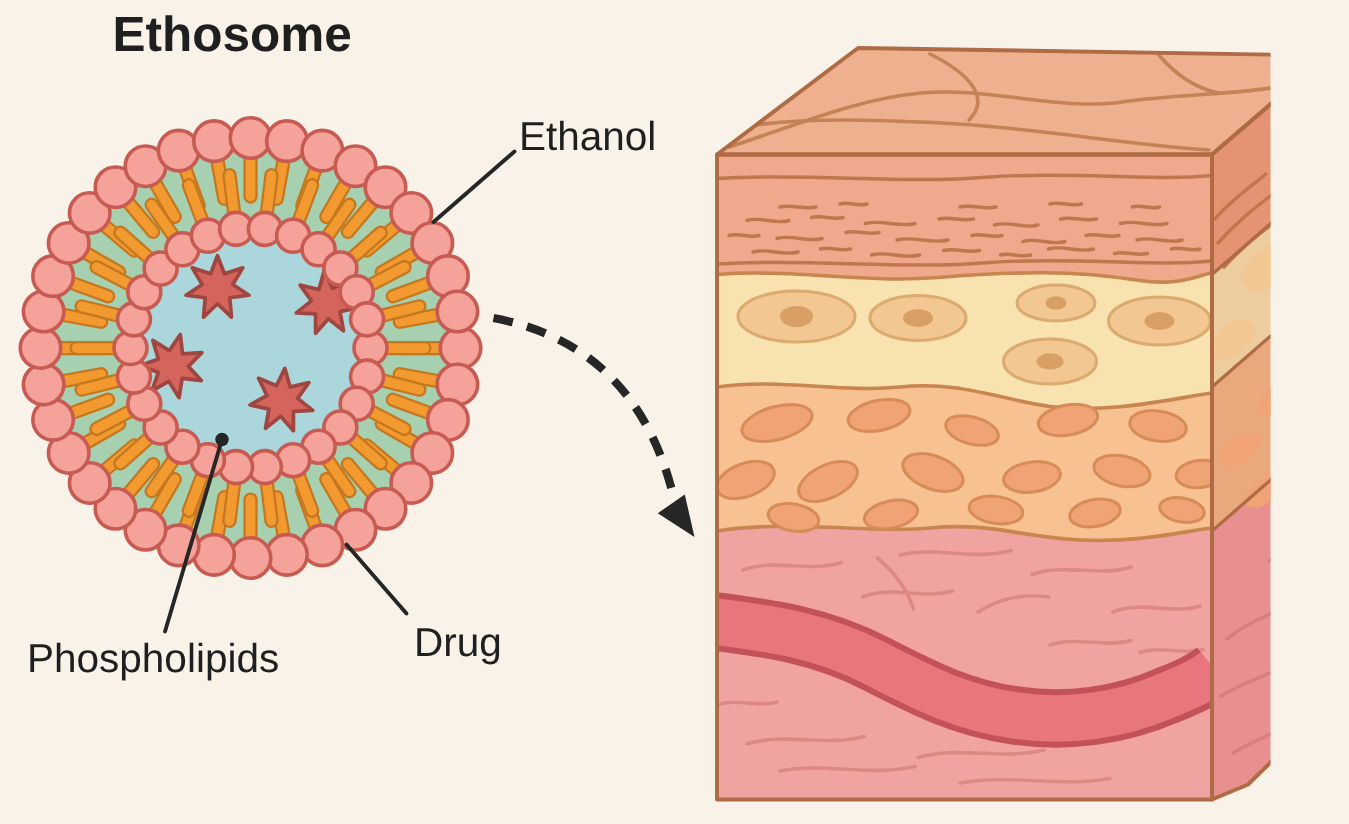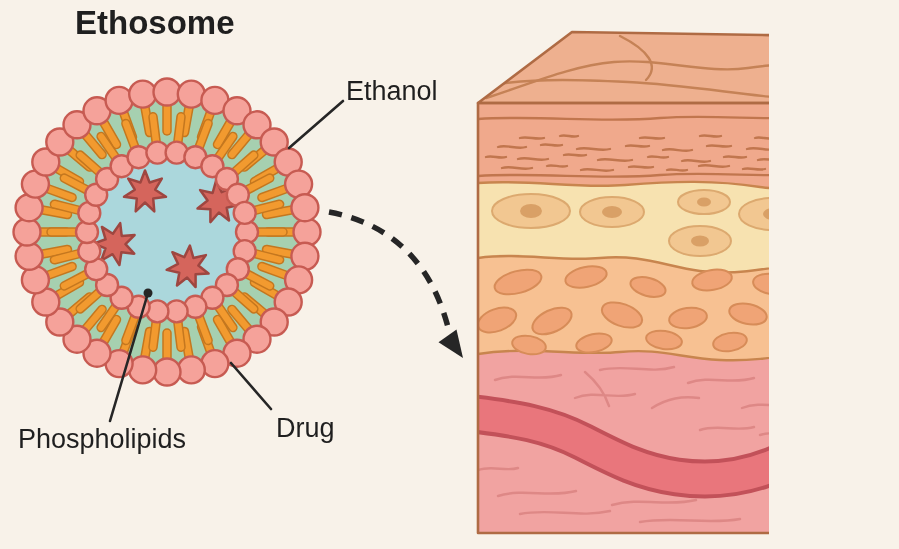--- a/index.html
+++ b/index.html
@@ -1,16 +1,16 @@
 <!DOCTYPE html>
 <html style="--bg: #F8F2E9; --text: #1F1F1F; --ink: #262626; --head-fill: #F5A29A; --head-stroke: #C75B52; --membrane: #A6D0B0; --core: #ABD7DC; --tail-fill: #F29A2F; --tail-stroke: #C4771F; --star-fill: #D5655C; --star-stroke: #9E4640; --skin-outline: #AF6B44; --top-face: #EEB08F; --top-line: #C58256; --front-salmon: #F0A98C; --salmon-line: #C1764E; --front-cream: #F7E2B0; --cell-fill: #F2C791; --cell-stroke: #DCA96F; --cell-nucleus: #D9A066; --front-peach: #F7C192; --oval-fill: #F0A476; --oval-stroke: #D78C58; --front-pink: #F1A3A1; --branch: #DE8886; --vessel-fill: #E9767C; --vessel-edge: #C25159; --boundary: #C8854E; --side-salmon: #E49475; --side-cream: #EDCDA0; --side-peach: #ECA87D; --side-pink: #E89090;"><head>
 <meta charset="utf-8">
 <style>
   html,body{margin:0;padding:0;background:var(--bg,#F8F2E9);}
-  .stage{position:relative;width:769px;height:549px;background:var(--bg,#F8F2E9);overflow:hidden;}
+  .stage{position:relative;width:847px;height:549px;background:var(--bg,#F8F2E9);overflow:hidden;}
   svg{display:block;}
   text{font-family:"Liberation Sans",sans-serif;fill:var(--text,#1F1F1F);}
   .title-text{font-size:33px;font-weight:700;}
   .label-text{font-size:27px;}
   .membrane{fill:var(--membrane,#A6D0B0);}
   .core{fill:var(--core,#ABD7DC);}
   .lead-line{stroke:var(--ink,#262626);stroke-width:2.6;stroke-linecap:round;fill:none;}
   .arrow-dash{stroke:var(--ink,#262626);stroke-width:5.5;fill:none;stroke-dasharray:13 10;}
   .arrow-head{fill:var(--ink,#262626);}
   .skin-outline{fill:none;stroke:var(--skin-outline,#AF6B44);stroke-width:2.6;stroke-linejoin:round;}

